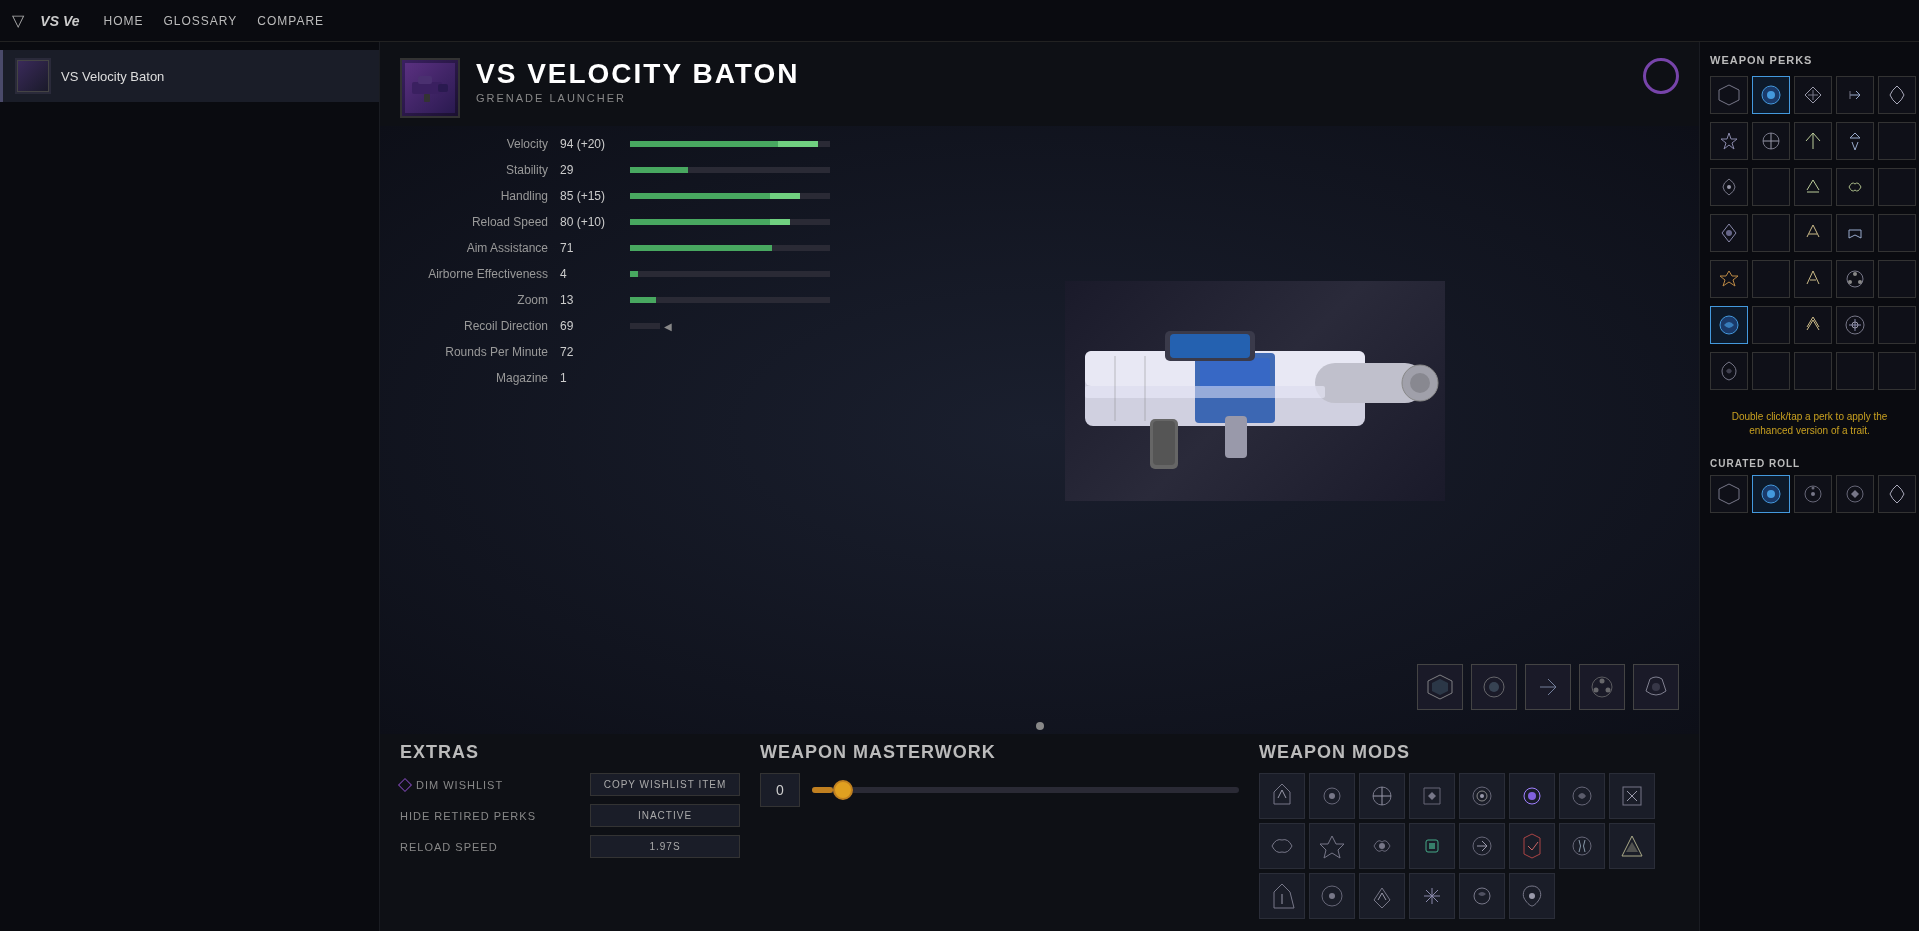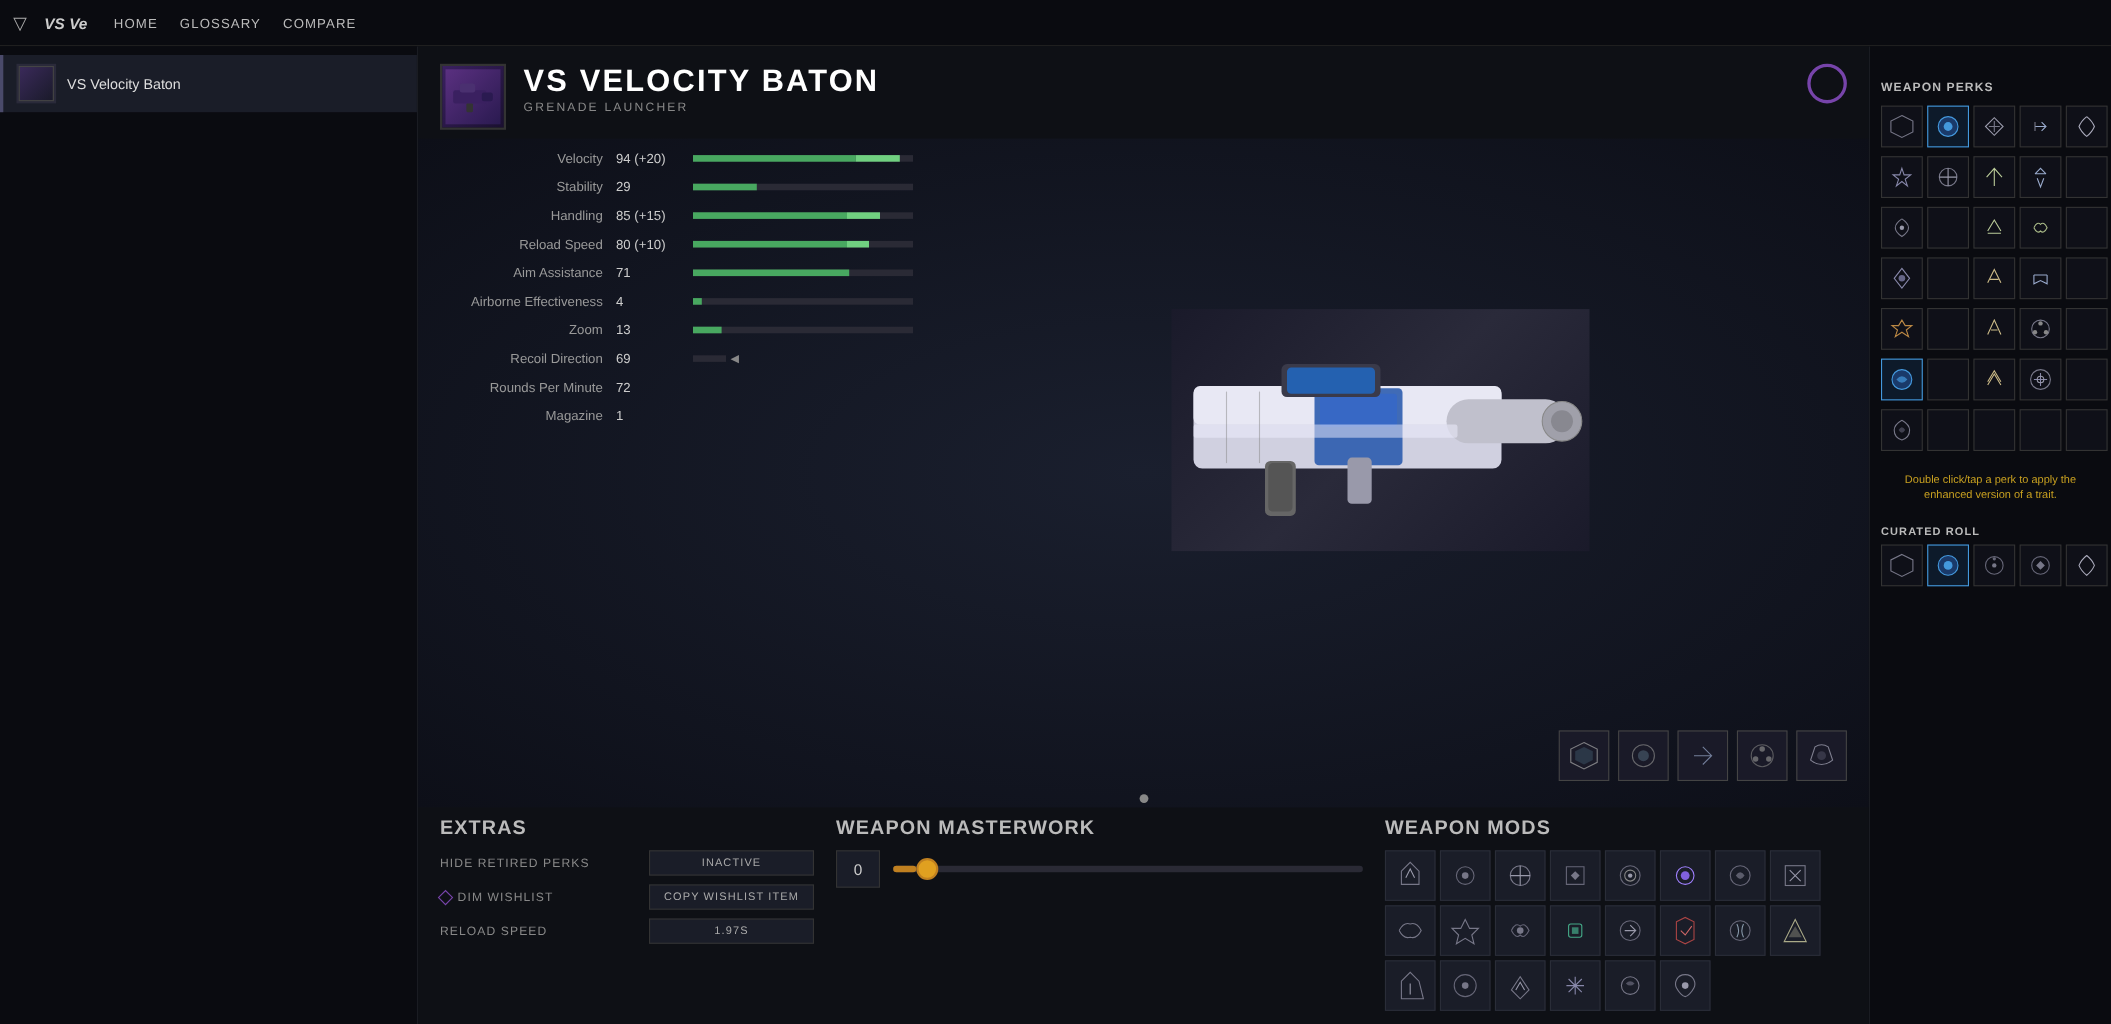--- a/index.html
+++ b/index.html
@@ -385,21 +385,20 @@
       flex-shrink: 0;
       overflow-y: auto;
     }
     .right-panel-title {
       font-size: 11px;
       font-weight: bold;
       color: #bbb;
       letter-spacing: 1px;
       text-transform: uppercase;
       margin-bottom: 10px;
-      margin-top: 20px;
     }
     .perk-grid {
       display: grid;
       grid-template-columns: repeat(5, 1fr);
       gap: 4px;
       margin-bottom: 8px;
     }
     .perk-cell {
       width: 38px;
       height: 38px;
@@ -649,30 +648,30 @@
 
       <div class="carousel-dot"></div>
     </div>
 
     <div class="bottom-panels">
 
       <div class="extras-panel">
         <div class="panel-title">EXTRAS</div>
 
         <div class="extras-row">
-          <span class="extras-label">HIDE RETIRED PERKS</span>
-          <button class="extras-button">INACTIVE</button>
-        </div>
-
-        <div class="extras-row">
           <span class="extras-label">
             <span class="extras-diamond"></span>
             <span>DIM WISHLIST</span>
           </span>
           <button class="extras-button">COPY WISHLIST ITEM</button>
+        </div>
+
+        <div class="extras-row">
+          <span class="extras-label">HIDE RETIRED PERKS</span>
+          <button class="extras-button">INACTIVE</button>
         </div>
 
 
         <div class="extras-row">
           <span class="extras-label">RELOAD SPEED</span>
           <button class="extras-button">1.97s</button>
         </div>
       </div>
 
       <div class="masterwork-panel">

